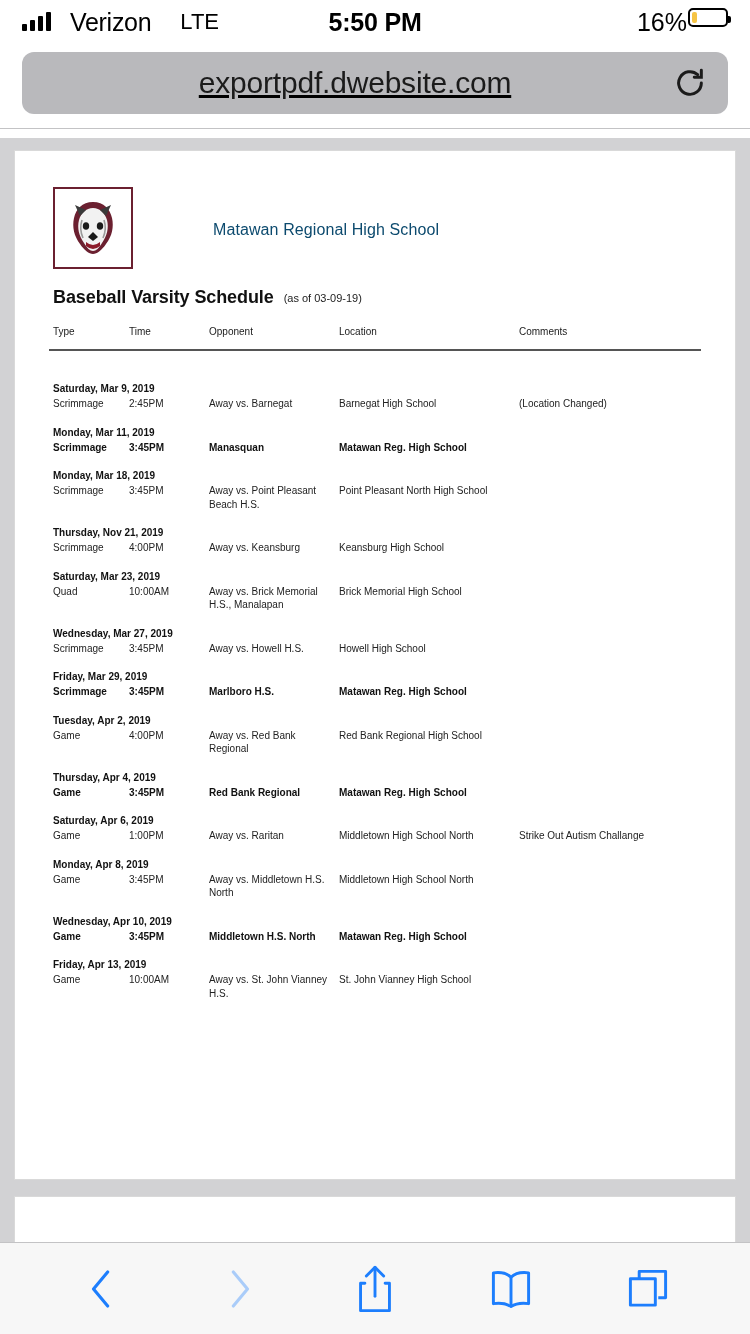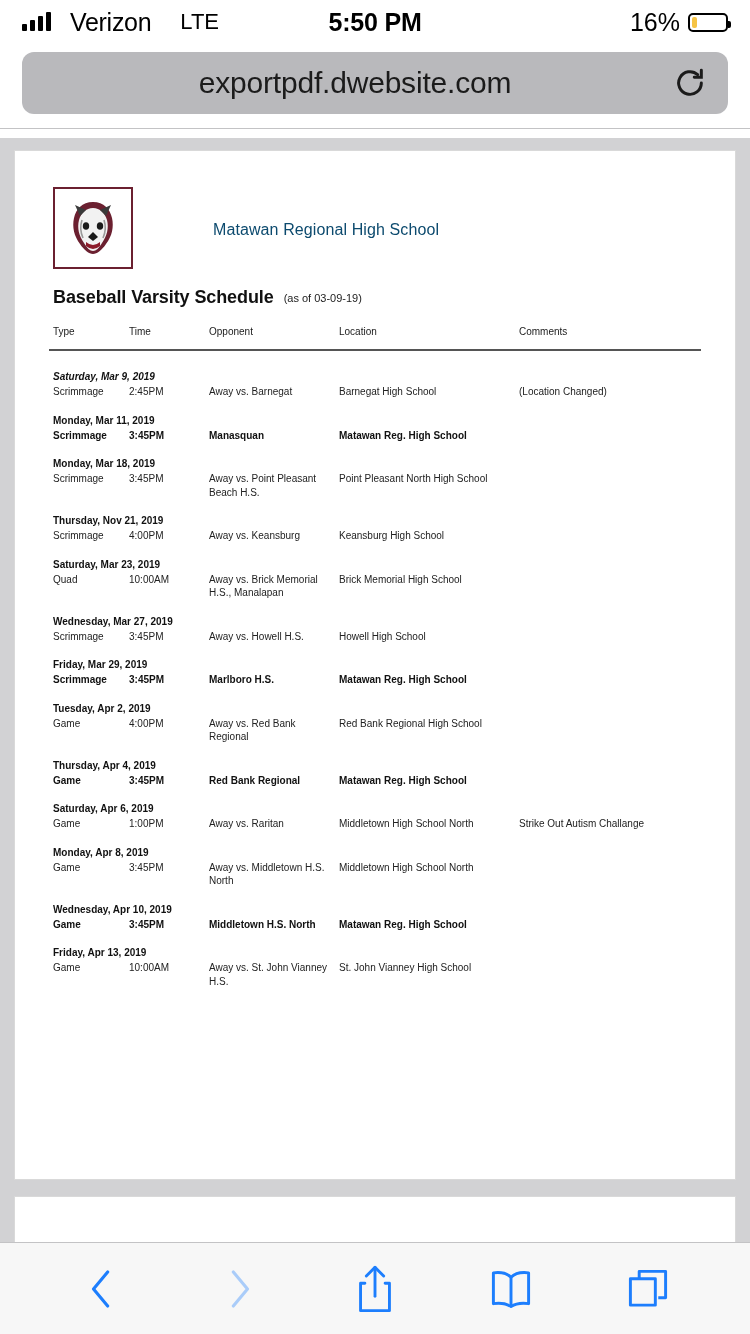--- a/index.html
+++ b/index.html
@@ -28,38 +28,39 @@
   .signal i:nth-child(3) { height: 15px; }
   .signal i:nth-child(4) { height: 19px; }
   .carrier { font-size: 25px; font-weight: 400; letter-spacing: -0.3px; }
   .lte { font-size: 22px; margin-left: 10px; }
   .sb-time {
     position: absolute; left: 0; right: 0; text-align: center;
     font-size: 25px; font-weight: 600; letter-spacing: -0.2px;
     pointer-events: none;
   }
   .sb-right {
-    margin-left: auto; display: flex; align-items: center; gap: 8px;
+    margin-left: auto; display: flex; gap: 1px;
   }
   .batt-pct { font-size: 25px; }
   .batt {
     width: 40px; height: 19px; border: 2px solid #000; border-radius: 5px;
     position: relative; display: flex; align-items: center; padding: 2px;
   }
   .batt::after {
     content: ""; position: absolute; right: -5px; top: 6px;
     width: 3px; height: 7px; background: #000; border-radius: 0 2px 2px 0;
   }
   .batt-fill { height: 100%; background: #f6c445; border-radius: 2px; }
 
   
   .urlbar-wrap {
     background: #ffffff;
     padding: 8px 22px 14px 22px;
     border-bottom: 1px solid #c3c3c5;
+    text-decoration: underline;
   }
   .urlbar {
     height: 62px;
     background: #b9b9bc;
     border-radius: 12px;
     display: flex; align-items: center;
     position: relative;
     padding: 0 18px;
   }
   .url-text {
@@ -145,21 +146,21 @@
     font-size: 10px; font-weight: bold; color: #111;
     padding: 14px 4px 2px 4px;
   }
   tr.gamerow td {
     font-size: 10px; color: #222;
     padding: 1px 4px 2px 4px;
     vertical-align: top;
     line-height: 1.35;
   }
   tr.gamerow.bold td { font-weight: bold; color: #111; }
-  tr.daterow.first td { padding-top: 20px; font-style: italic; }
+  tr.daterow.first td { padding-top: 32px; }
 
   
   .toolbar {
     position: absolute; left: 0; right: 0; bottom: 0;
     height: 92px;
     background: #f7f7f7;
     border-top: 1px solid #c3c3c5;
     display: flex; align-items: center;
     padding: 0 34px;
   }

